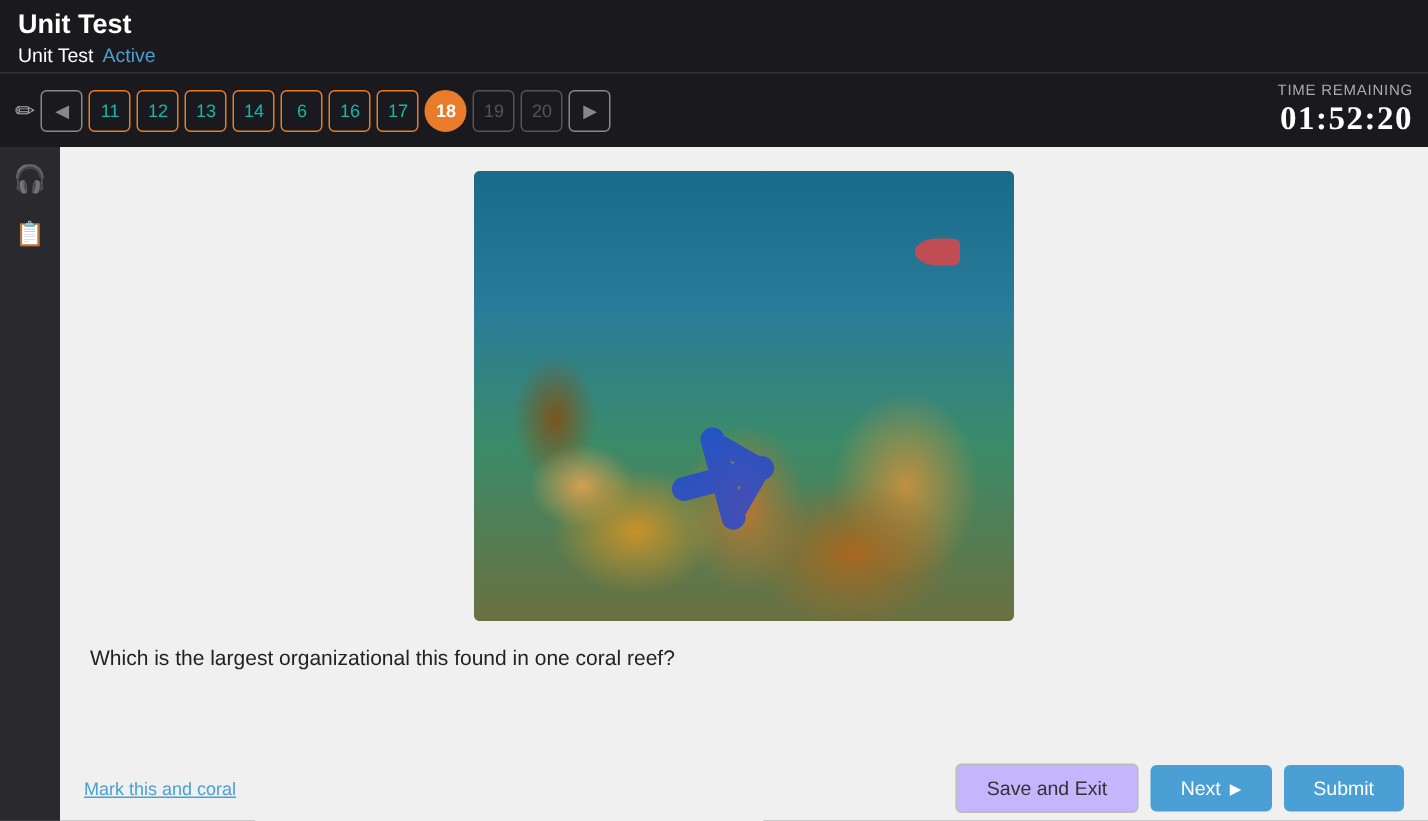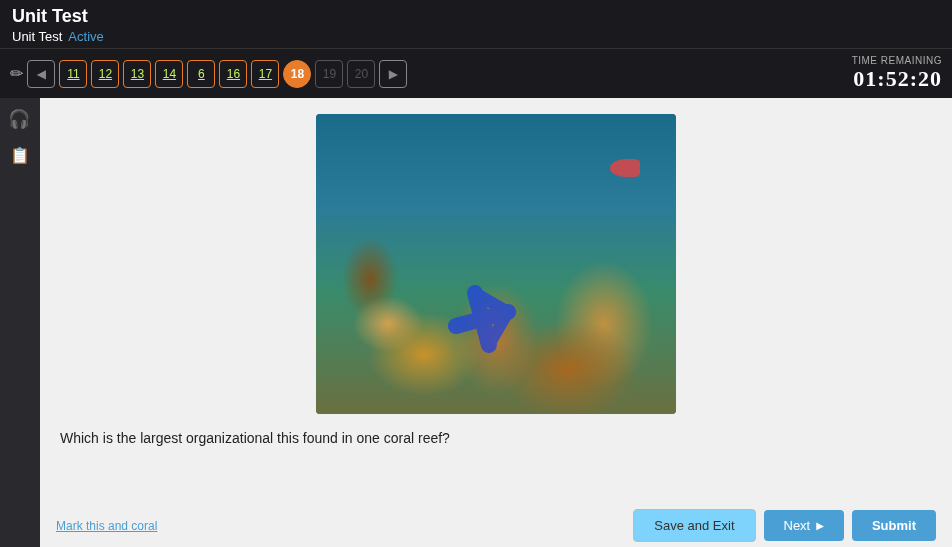--- a/index.html
+++ b/index.html
@@ -64,22 +64,21 @@
     .nav-btn.active-current {
       background: #e87c2a;
       border-color: #e87c2a;
       color: #fff;
       font-weight: bold;
       border-radius: 14px;
     }
     .nav-btn.answered {
       background: transparent;
       border-color: #e87c2a;
-      color: #bef264;
-      text-decoration: underline;
+      color: #14b8a6;
     }
     .nav-btn.dimmed {
       border-color: #555;
       color: #555;
     }
     .nav-btn.arrow {
       border-color: #888;
       color: #888;
     }
     .time-display {
@@ -208,39 +207,38 @@
     }
     .action-btn {
       padding: 8px 20px;
       border: none;
       border-radius: 4px;
       font-size: 13px;
       cursor: pointer;
       font-weight: 500;
     }
     .btn-save-exit {
-      background: #7dd3fc;
+      background: #c4b5fd;
       color: #333;
       border: 1px solid #bbb;
     }
     .btn-next {
       background: #4a9fd4;
       color: #fff;
       display: flex;
       align-items: center;
       gap: 6px;
     }
     .btn-next::after {
       content: '▶';
       font-size: 10px;
     }
     .btn-submit {
       background: #4a9fd4;
       color: #fff;
-      font-weight: bold;
     }
   </style>
 </head>
 <body>
 
 <div class="top-bar">
   <span class="app-title">Unit Test</span>
   <div class="sub-title-row">
     <span class="sub-title">Unit Test</span>
     <span class="active-badge">Active</span>

